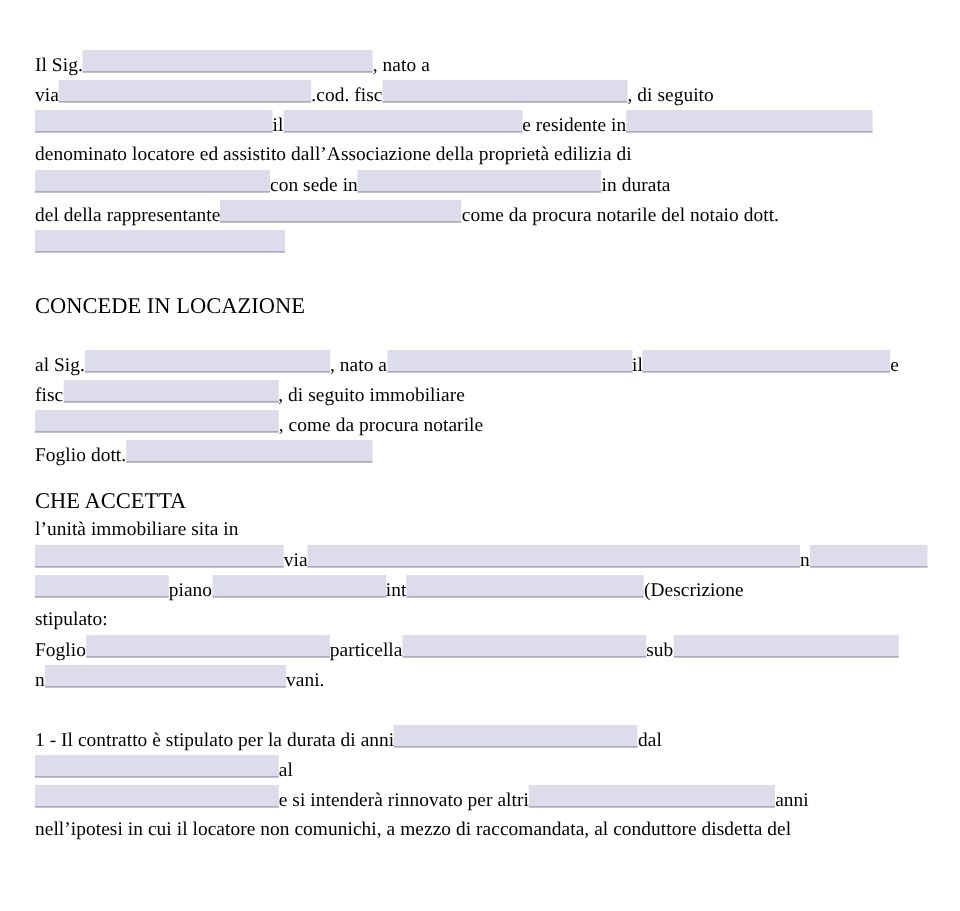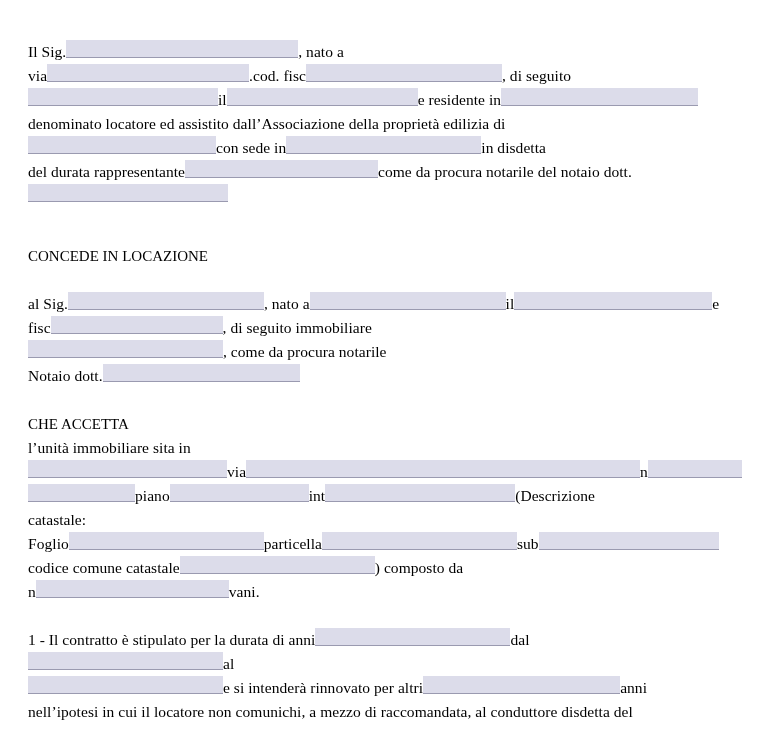--- a/index.html
+++ b/index.html
@@ -41,79 +41,77 @@
   .fld {
     display: inline-block;
     vertical-align: baseline;
     background: #dcdcea;
     border-bottom: 1.3px solid #9a9ab0;
     height: 17px;
     margin-bottom: -1px;
     box-sizing: content-box;
   }
   .heading {
-    font-size: 15px;
+    font-size: 18px;
     line-height: 24px;
     height: 24px;
     white-space: nowrap;
-    margin-top: 12px;
   }
   .txt { white-space: pre; }
 </style>
 </head>
 <body>
 
 <div id="doc">
   <div class="page">
 
     <div class="line"><span class="txt">Il Sig.</span><span class="fld" style="width:232px;"></span><span class="txt">, nato a</span></div>
 
     <div class="line"><span class="txt">via</span><span class="fld" style="width:202px;"></span><span class="txt">.cod. fisc</span><span class="fld" style="width:196px;"></span><span class="txt">, di seguito</span></div>
 
     <div class="line"><span class="fld" style="width:190px;"></span><span class="txt">il</span><span class="fld" style="width:191px;"></span><span class="txt">e residente in</span><span class="fld" style="width:197px;"></span></div>
 
     <div class="line"><span class="txt">denominato locatore ed assistito dall’Associazione della proprietà edilizia di</span></div>
 
-    <div class="line"><span class="fld" style="width:188px;"></span><span class="txt">con sede in</span><span class="fld" style="width:195px;"></span><span class="txt">in disdetta</span></div>
+    <div class="line"><span class="fld" style="width:188px;"></span><span class="txt">con sede in</span><span class="fld" style="width:195px;"></span><span class="txt">in durata</span></div>
 
-    <div class="line"><span class="txt">del durata rappresentante</span><span class="fld" style="width:193px;"></span><span class="txt">come da procura notarile del notaio dott.</span></div>
+    <div class="line"><span class="txt">del della rappresentante</span><span class="fld" style="width:193px;"></span><span class="txt">come da procura notarile del notaio dott.</span></div>
 
     <div class="line"><span class="fld" style="width:200px;"></span></div>
 
     <div class="gap"></div>
 
     <div class="heading">CONCEDE IN LOCAZIONE</div>
 
     <div class="gap"></div>
 
     <div class="line"><span class="txt">al Sig.</span><span class="fld" style="width:196px;"></span><span class="txt">, nato a</span><span class="fld" style="width:196px;"></span><span class="txt">il</span><span class="fld" style="width:198px;"></span><span class="txt">e</span></div>
 
 
     <div class="line"><span class="txt">fisc</span><span class="fld" style="width:172px;"></span><span class="txt">, di seguito immobiliare</span></div>
 
 
     <div class="line"><span class="fld" style="width:195px;"></span><span class="txt">, come da procura notarile</span></div>
 
-    <div class="line"><span class="txt">Notaio dott.</span><span class="fld" style="width:197px;"></span></div>
+    <div class="line"><span class="txt">Foglio dott.</span><span class="fld" style="width:197px;"></span></div>
 
     <div class="gap-sm"></div>
 
     <div class="heading">CHE ACCETTA</div>
 
     <div class="line"><span class="txt">l’unità immobiliare sita in</span></div>
 
     <div class="line"><span class="fld" style="width:199px;"></span><span class="txt">via</span><span class="fld" style="width:394px;"></span><span class="txt">n</span><span class="fld" style="width:94px;"></span></div>
 
     <div class="line"><span class="fld" style="width:107px;"></span><span class="txt">piano</span><span class="fld" style="width:139px;"></span><span class="txt">int</span><span class="fld" style="width:190px;"></span><span class="txt">(Descrizione</span></div>
 
-    <div class="line"><span class="txt">catastale:</span></div>
+    <div class="line"><span class="txt">stipulato:</span></div>
 
     <div class="line"><span class="txt">Foglio</span><span class="fld" style="width:195px;"></span><span class="txt">particella</span><span class="fld" style="width:195px;"></span><span class="txt">sub</span><span class="fld" style="width:180px;"></span></div>
 
-    <div class="line"><span class="txt">codice comune catastale</span><span class="fld" style="width:195px;"></span><span class="txt">) composto da</span></div>
 
     <div class="line"><span class="txt">n</span><span class="fld" style="width:193px;"></span><span class="txt">vani.</span></div>
 
     <div class="gap"></div>
 
     <div class="line"><span class="txt">1 - Il contratto è stipulato per la durata di anni</span><span class="fld" style="width:195px;"></span><span class="txt">dal</span></div>
 
     <div class="line"><span class="fld" style="width:195px;"></span><span class="txt">al</span></div>
 
     <div class="line"><span class="fld" style="width:195px;"></span><span class="txt">e si intenderà rinnovato per altri</span><span class="fld" style="width:197px;"></span><span class="txt">anni</span></div>

